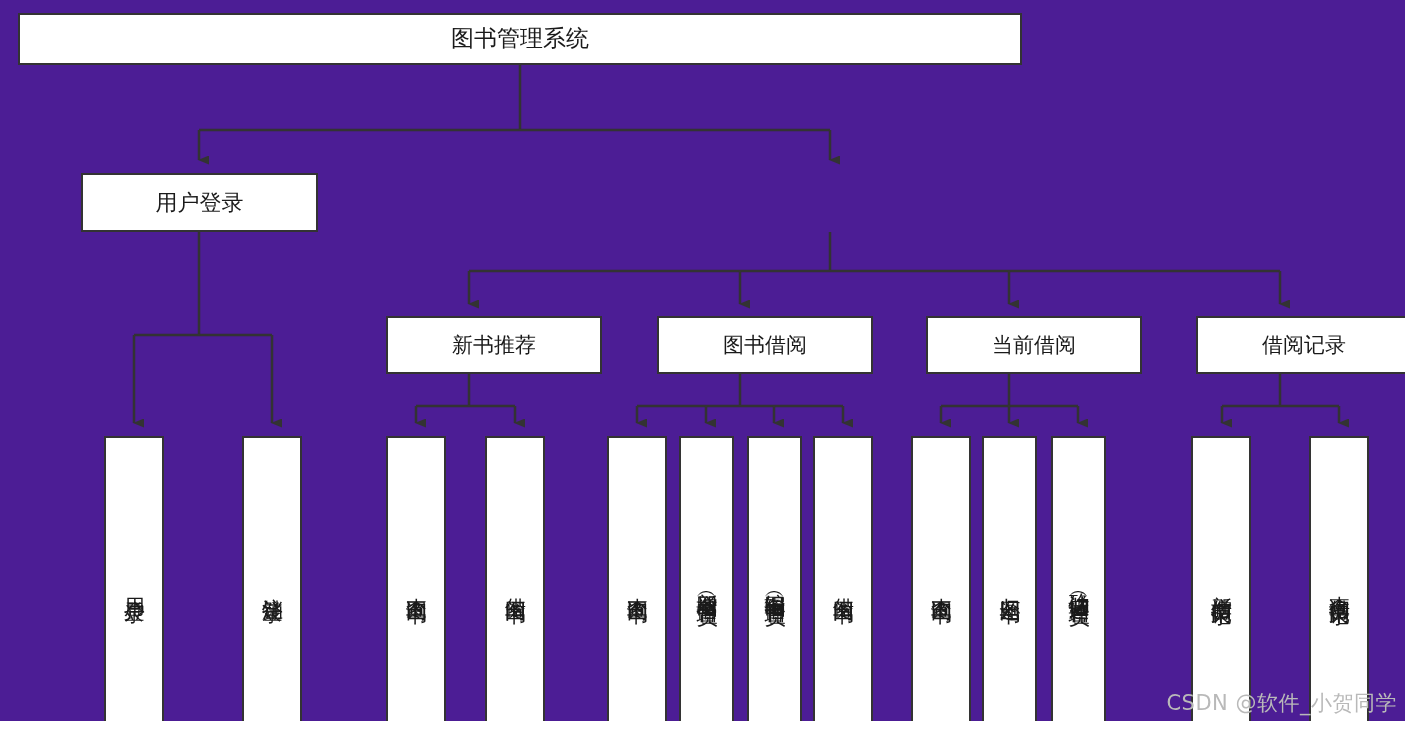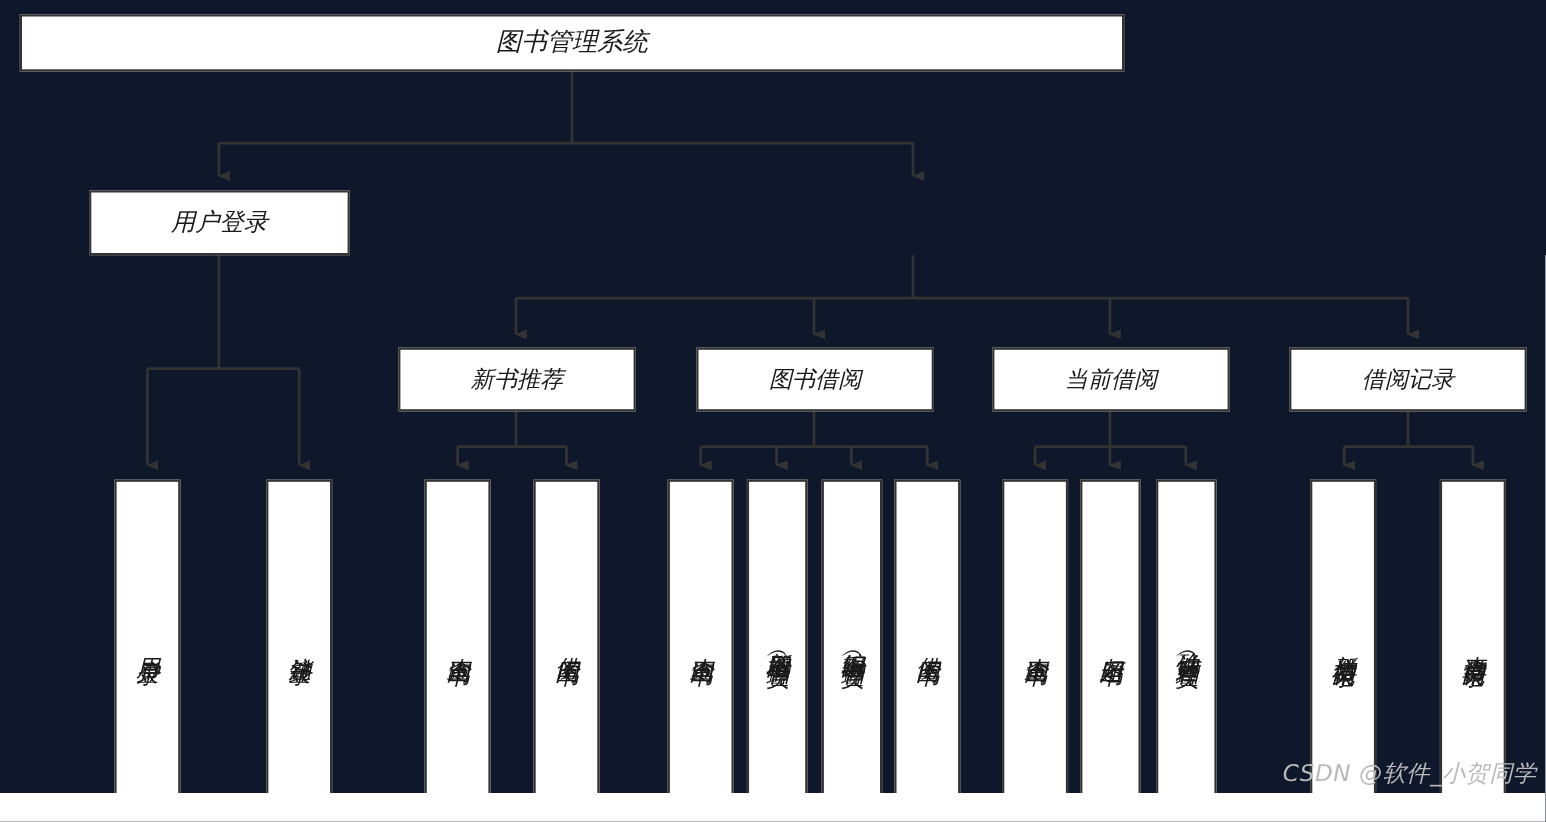--- a/index.html
+++ b/index.html
@@ -8,23 +8,22 @@
     padding: 0;
     background: #ffffff;
   }
   body {
     font-family: "DejaVu Sans", "Liberation Sans", sans-serif;
   }
   #diagram-root {
     position: relative;
     width: 1405px;
     height: 721px;
-    background: #0f172a;
+    background: #4c1d95;
     overflow: hidden;
-    font-style: italic;
   }
   #edge-layer {
     position: absolute;
     left: 0;
     top: 0;
     width: 1405px;
     height: 747px;
     pointer-events: none;
   }
   .node {
@@ -40,20 +39,21 @@
     line-height: 1.18;
   }
   .node.level-0 {
     font-size: 23px;
   }
   .node.level-1 {
     font-size: 22px;
   }
   .node.level-2 {
     font-size: 21px;
+    margin-left: 24px;
   }
   .node.leaf {
     font-size: 21px;
     writing-mode: vertical-rl;
     text-orientation: upright;
     padding: 6px 0;
     letter-spacing: 2px;
   }
   .node.leaf .label {
     writing-mode: vertical-rl;

